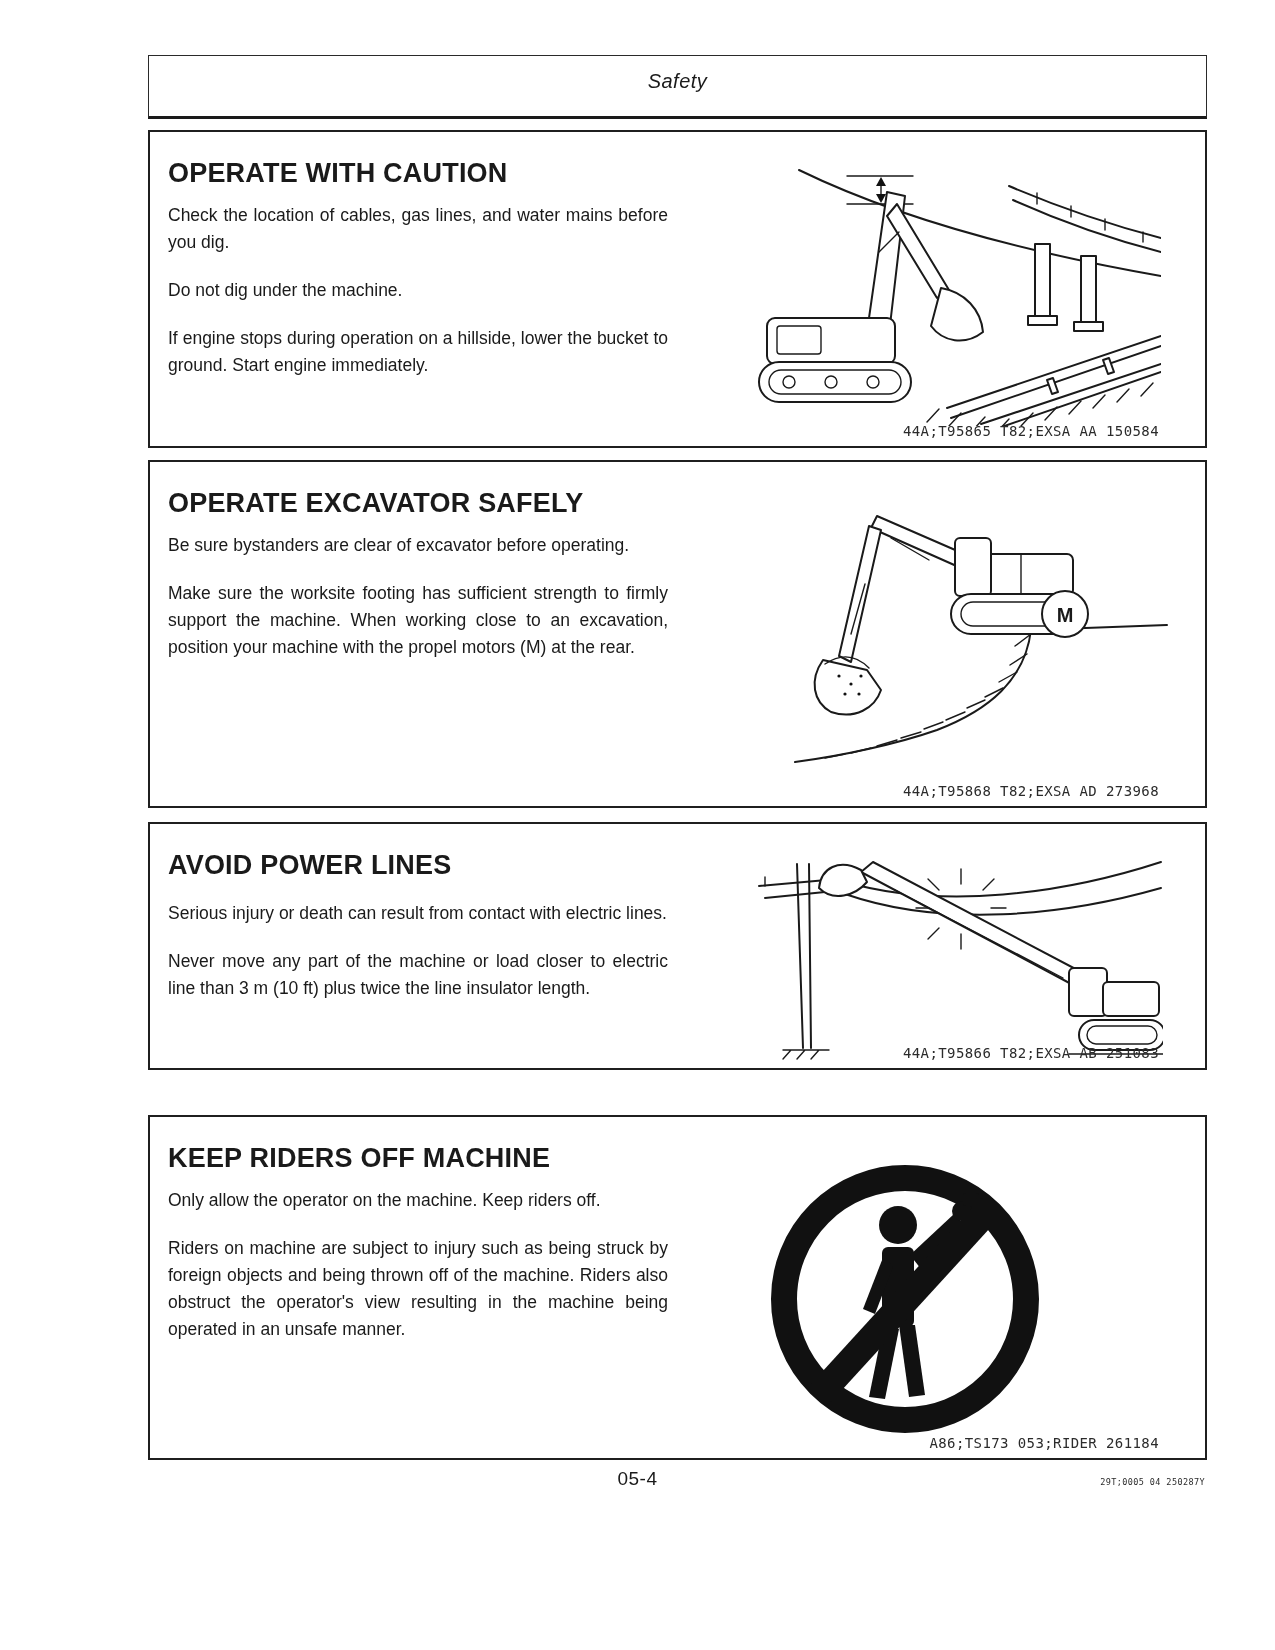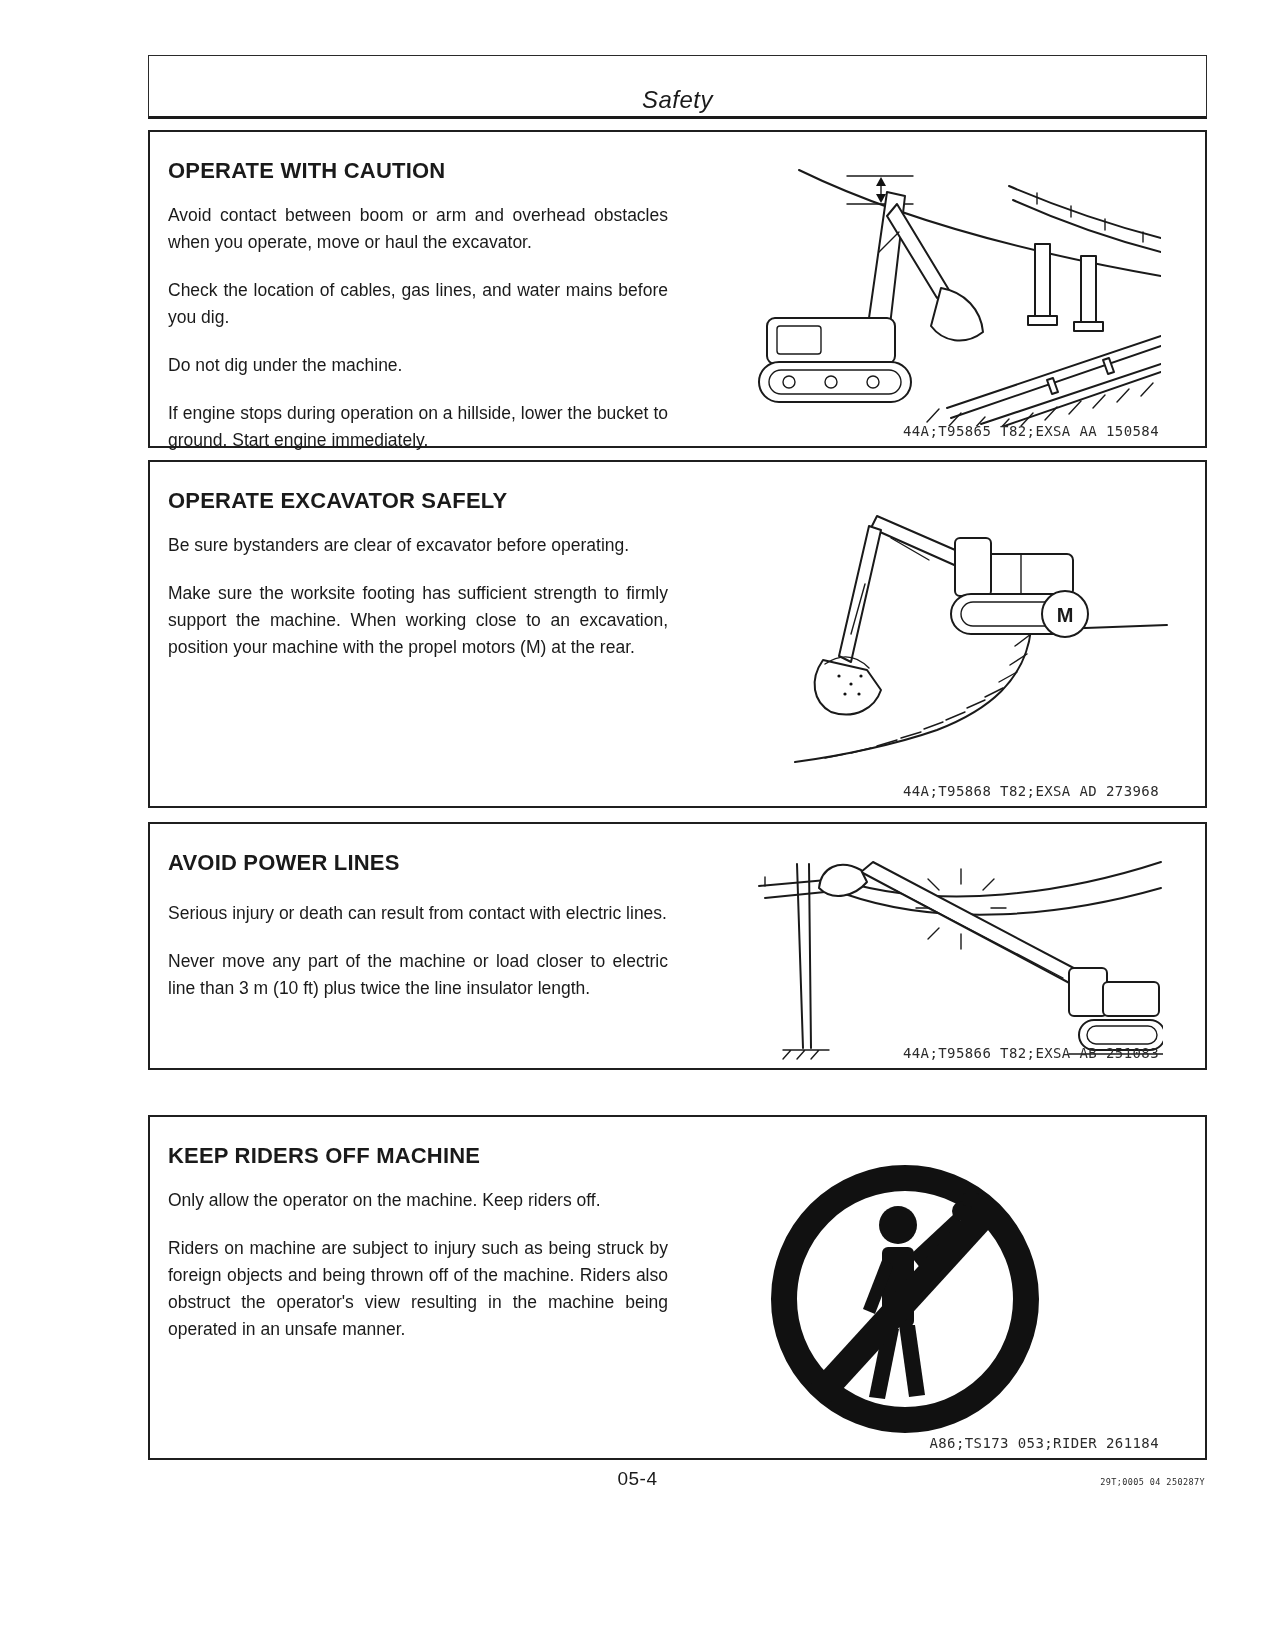--- a/index.html
+++ b/index.html
@@ -15,41 +15,41 @@
   }
   .header-box {
     position: absolute;
     left: 148px; top: 55px;
     width: 1059px; height: 64px;
     border: 1.5px solid #2a2a2a;
     border-bottom: 3px solid #1a1a1a;
   }
   .header-title {
     position: absolute;
-    left: 0; right: 0; top: 30px;
+    left: 0; right: 0; top: 14px;
     text-align: center;
-    font-size: 24px;
+    font-size: 20px;
     font-style: italic;
     letter-spacing: 0.5px;
   }
   .section {
     position: absolute;
     left: 148px;
     width: 1059px;
     border: 2px solid #1f1f1f;
     background: #ffffff;
   }
   #sec1 { top: 130px;  height: 318px; }
   #sec2 { top: 460px;  height: 348px; }
   #sec3 { top: 822px;  height: 248px; }
   #sec4 { top: 1115px; height: 345px; }
   .section-title {
     position: absolute;
     left: 18px; top: 26px;
-    font-size: 22px;
+    font-size: 27px;
     font-weight: 700;
     letter-spacing: 0.2px;
     white-space: nowrap;
   }
   .section-body {
     position: absolute;
     left: 18px; top: 70px;
     width: 500px;
     font-size: 17.5px;
     line-height: 27px;
@@ -99,21 +99,20 @@
 
 <div class="page">
 
   <div class="header-box">
     <div class="header-title">Safety</div>
   </div>
 
   <div class="section" id="sec1">
     <div class="section-title">OPERATE WITH CAUTION</div>
     <div class="section-body">
-      <p>Avoid contact between boom or arm and overhead obstacles when you operate, move or haul the excavator.</p>
       <p>Check the location of cables, gas lines, and water mains before you dig.</p>
       <p>Do not dig under the machine.</p>
       <p>If engine stops during operation on a hillside, lower the bucket to ground. Start engine immediately.</p>
     </div>
     <div class="figure" id="fig1">
       <svg width="410" height="262" viewBox="0 0 410 262">
 
         <path class="ln" d="M 48,6 C 130,46 250,84 410,112"></path>
 
         <path class="thin" d="M 96,12 H 162 M 96,40 H 162 M 130,17 V 35"></path>

